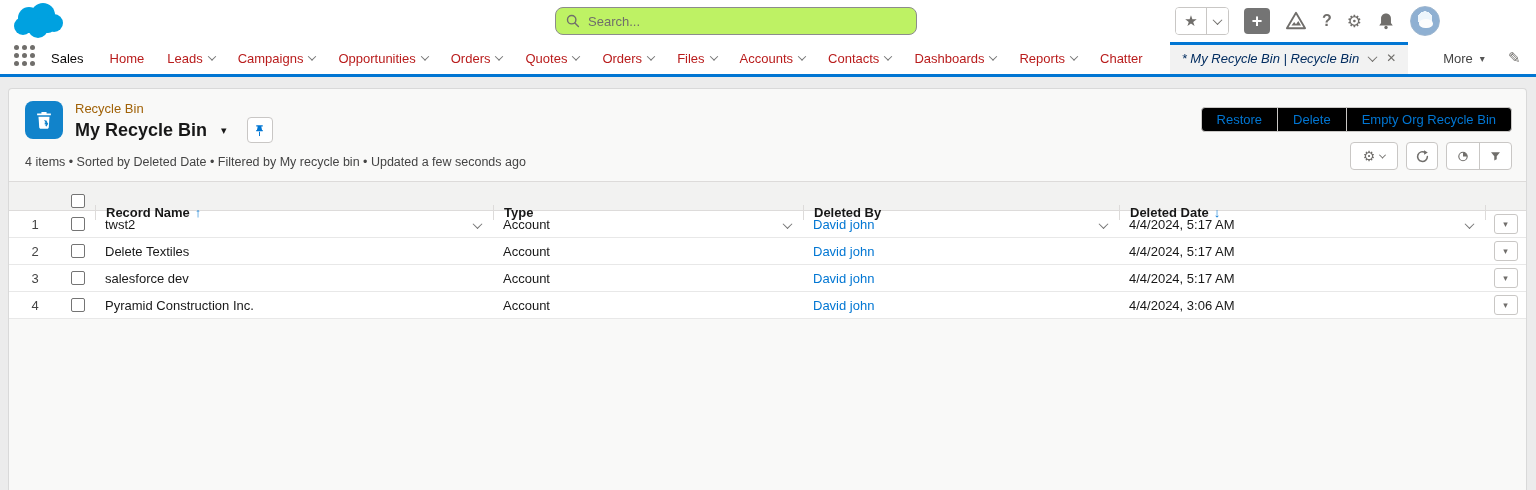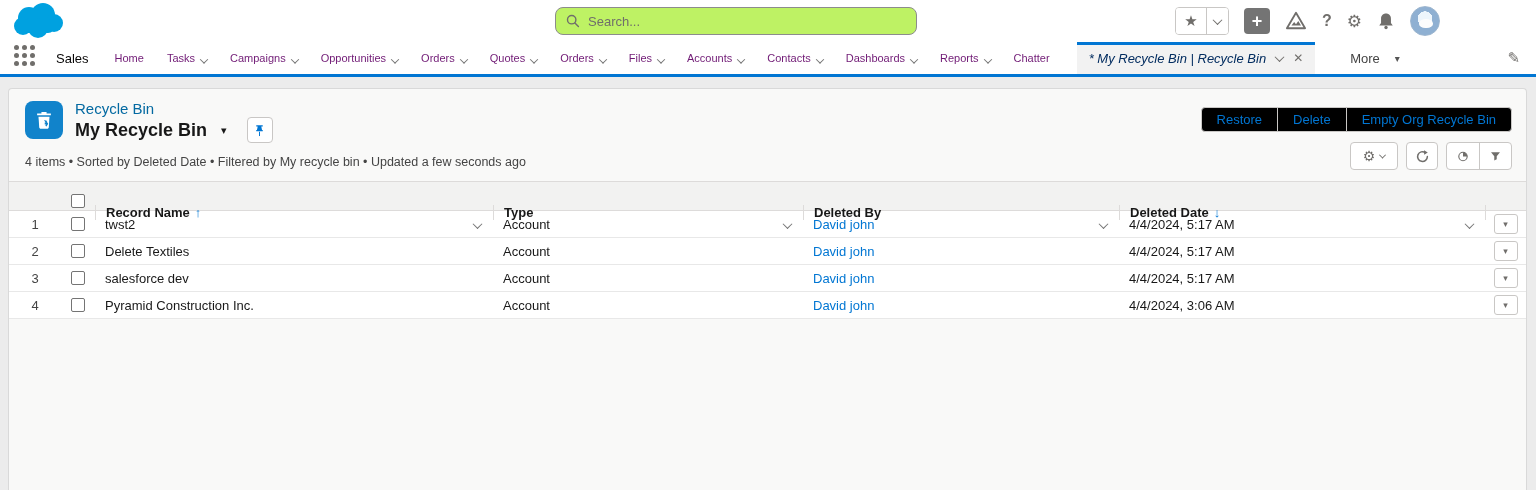--- a/index.html
+++ b/index.html
@@ -27,37 +27,37 @@
   .avatar { width:30px; height:30px; border-radius:50%; border:1px solid #9db6cf;
     background:radial-gradient(circle at 50% 42%, #eef6fc 0 34%, #8fb0d2 35% 100%); position:relative; }
   .avatar::after { content:""; position:absolute; left:8px; top:12px; width:14px; height:9px; background:#fdfdfd; border-radius:50% 50% 45% 45%; }
 
   
   .nav-bar { position:relative; height:35px; background:#fff; border-bottom:3px solid #0176d3; display:flex; align-items:center; padding-left:14px; }
   .waffle { width:26px; height:26px; display:grid; grid-template-columns:repeat(3,5px); grid-template-rows:repeat(3,5px); gap:3px; background:none; border:none; cursor:pointer; }
   .waffle i { width:5px; height:5px; background:#706e6b; border-radius:50%; }
   .app-name { font-size:13px; color:#080707; margin:0 26px 0 16px; }
   .nav-tabs { display:flex; align-items:center; gap:23px; flex:1; height:32px; }
-  .nav-tab { display:flex; align-items:flex-end; gap:6px; font-size:11px; color:#701a75; cursor:pointer; white-space:nowrap; }
+  .nav-tab { display:flex; align-items:center; gap:6px; font-size:13px; color:#b91c1c; cursor:pointer; white-space:nowrap; }
   .nav-tab .chev { width:6px; height:6px; border-color:#747474; }
   .active-tab { display:flex; align-items:center; gap:10px; height:32px; padding:0 12px; margin-left:4px;
     background:#f2f2f2; box-shadow:inset 0 3px 0 #0176d3; font-size:13px; font-style:italic; color:#032d60; cursor:pointer; white-space:nowrap; }
   .active-tab .close { font-style:normal; color:#706e6b; font-size:12px; }
-  .more-tab { display:flex; align-items:center; gap:15px; font-size:13px; color:#444; margin-left:12px; cursor:pointer; white-space:nowrap; }
+  .more-tab { display:flex; align-items:center; gap:7px; font-size:13px; color:#444; margin-left:12px; cursor:pointer; white-space:nowrap; }
   .more-tab .tri { font-size:10px; color:#555; }
   .nav-pencil { margin-left:auto; margin-right:16px; font-size:15px; color:#706e6b; background:none; border:none; cursor:pointer; }
 
   
   .page { position:absolute; left:0; right:0; top:77px; bottom:0; background:#ececec; }
   .card { position:absolute; left:8px; right:9px; top:11px; bottom:0; background:#f9f9f8;
     border:1px solid #d9d9d9; border-bottom:none; border-radius:4px 4px 0 0; }
   .card-header { position:relative; height:92px; }
   .entity-row { position:absolute; left:16px; top:12px; display:flex; align-items:flex-start; gap:12px; }
   .entity-icon { width:38px; height:38px; border-radius:8px; background:#1183cb; display:flex; align-items:center; justify-content:center; }
-  .entity-label { font-size:15px; color:#0369a1; line-height:15px; }
+  .entity-label { font-size:13px; color:#a16207; line-height:15px; }
   .title-row { display:flex; align-items:center; gap:14px; margin-top:1px; }
   .page-title { font-size:18px; font-weight:700; color:#181818; }
   .title-caret { font-size:11px; color:#181818; }
   .pin-btn { width:26px; height:26px; margin-left:6px; background:#fff; border:1px solid #c9c7c5; border-radius:4px;
     display:flex; align-items:center; justify-content:center; cursor:pointer; }
   .status-line { position:absolute; left:16px; top:66px; font-size:12.5px; color:#444; }
 
   .header-actions { position:absolute; right:14px; top:18px; display:flex; }
   .header-actions button { background:#000000; border:1px solid #c9c7c5; color:#0176d3; font-size:13px; font-family:inherit;
     padding:4px 15px; cursor:pointer; margin-left:-1px; white-space:nowrap; }
@@ -151,21 +151,21 @@
       <i></i>
       <i></i>
   </button>
   <span class="app-name">Sales</span>
 
   <div class="nav-tabs">
     <div class="nav-tab">
         <span>Home</span>
       </div>
     <div class="nav-tab">
-        <span>Tasks</span>
+        <span>Leads</span>
         <span class="chev"></span>
       </div>
     <div class="nav-tab">
         <span>Campaigns</span>
         <span class="chev"></span>
       </div>
     <div class="nav-tab">
         <span>Opportunities</span>
         <span class="chev"></span>
       </div>

